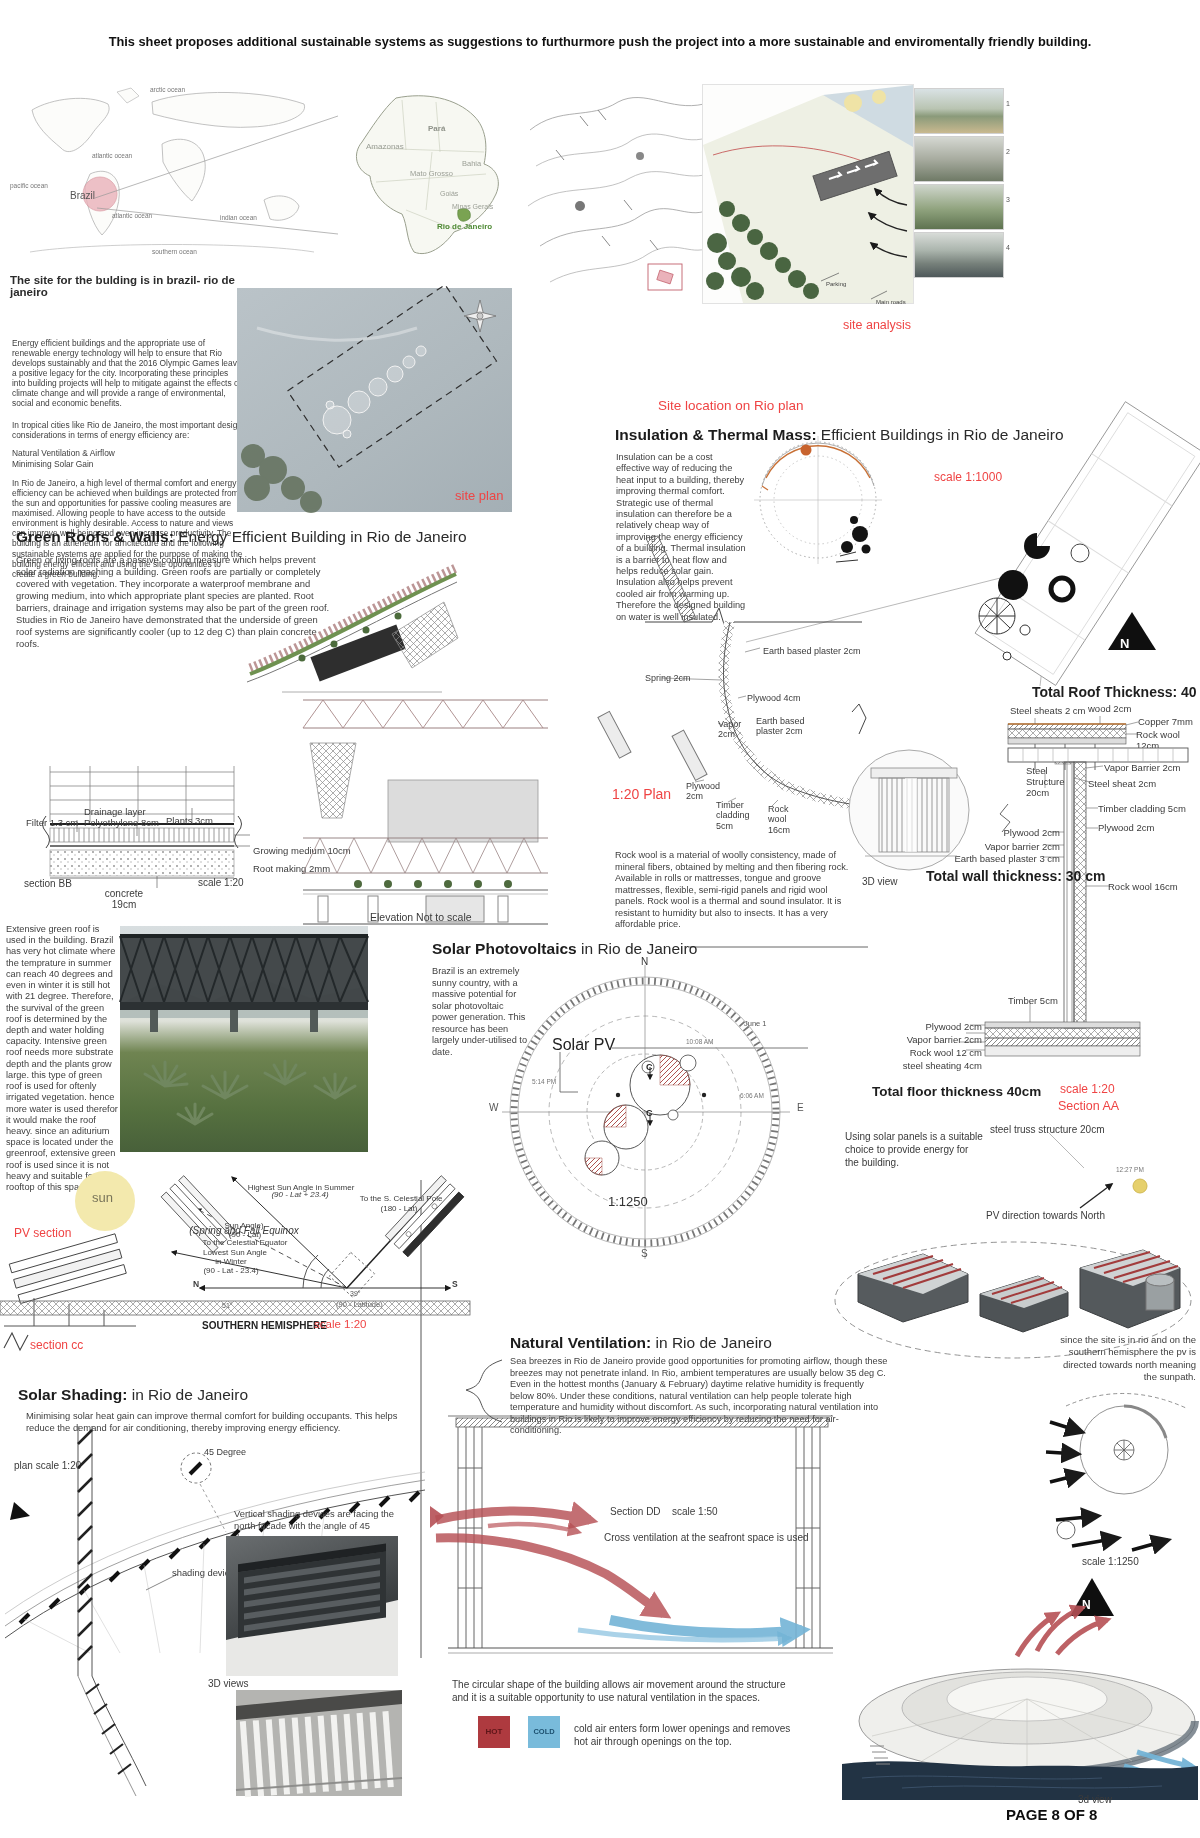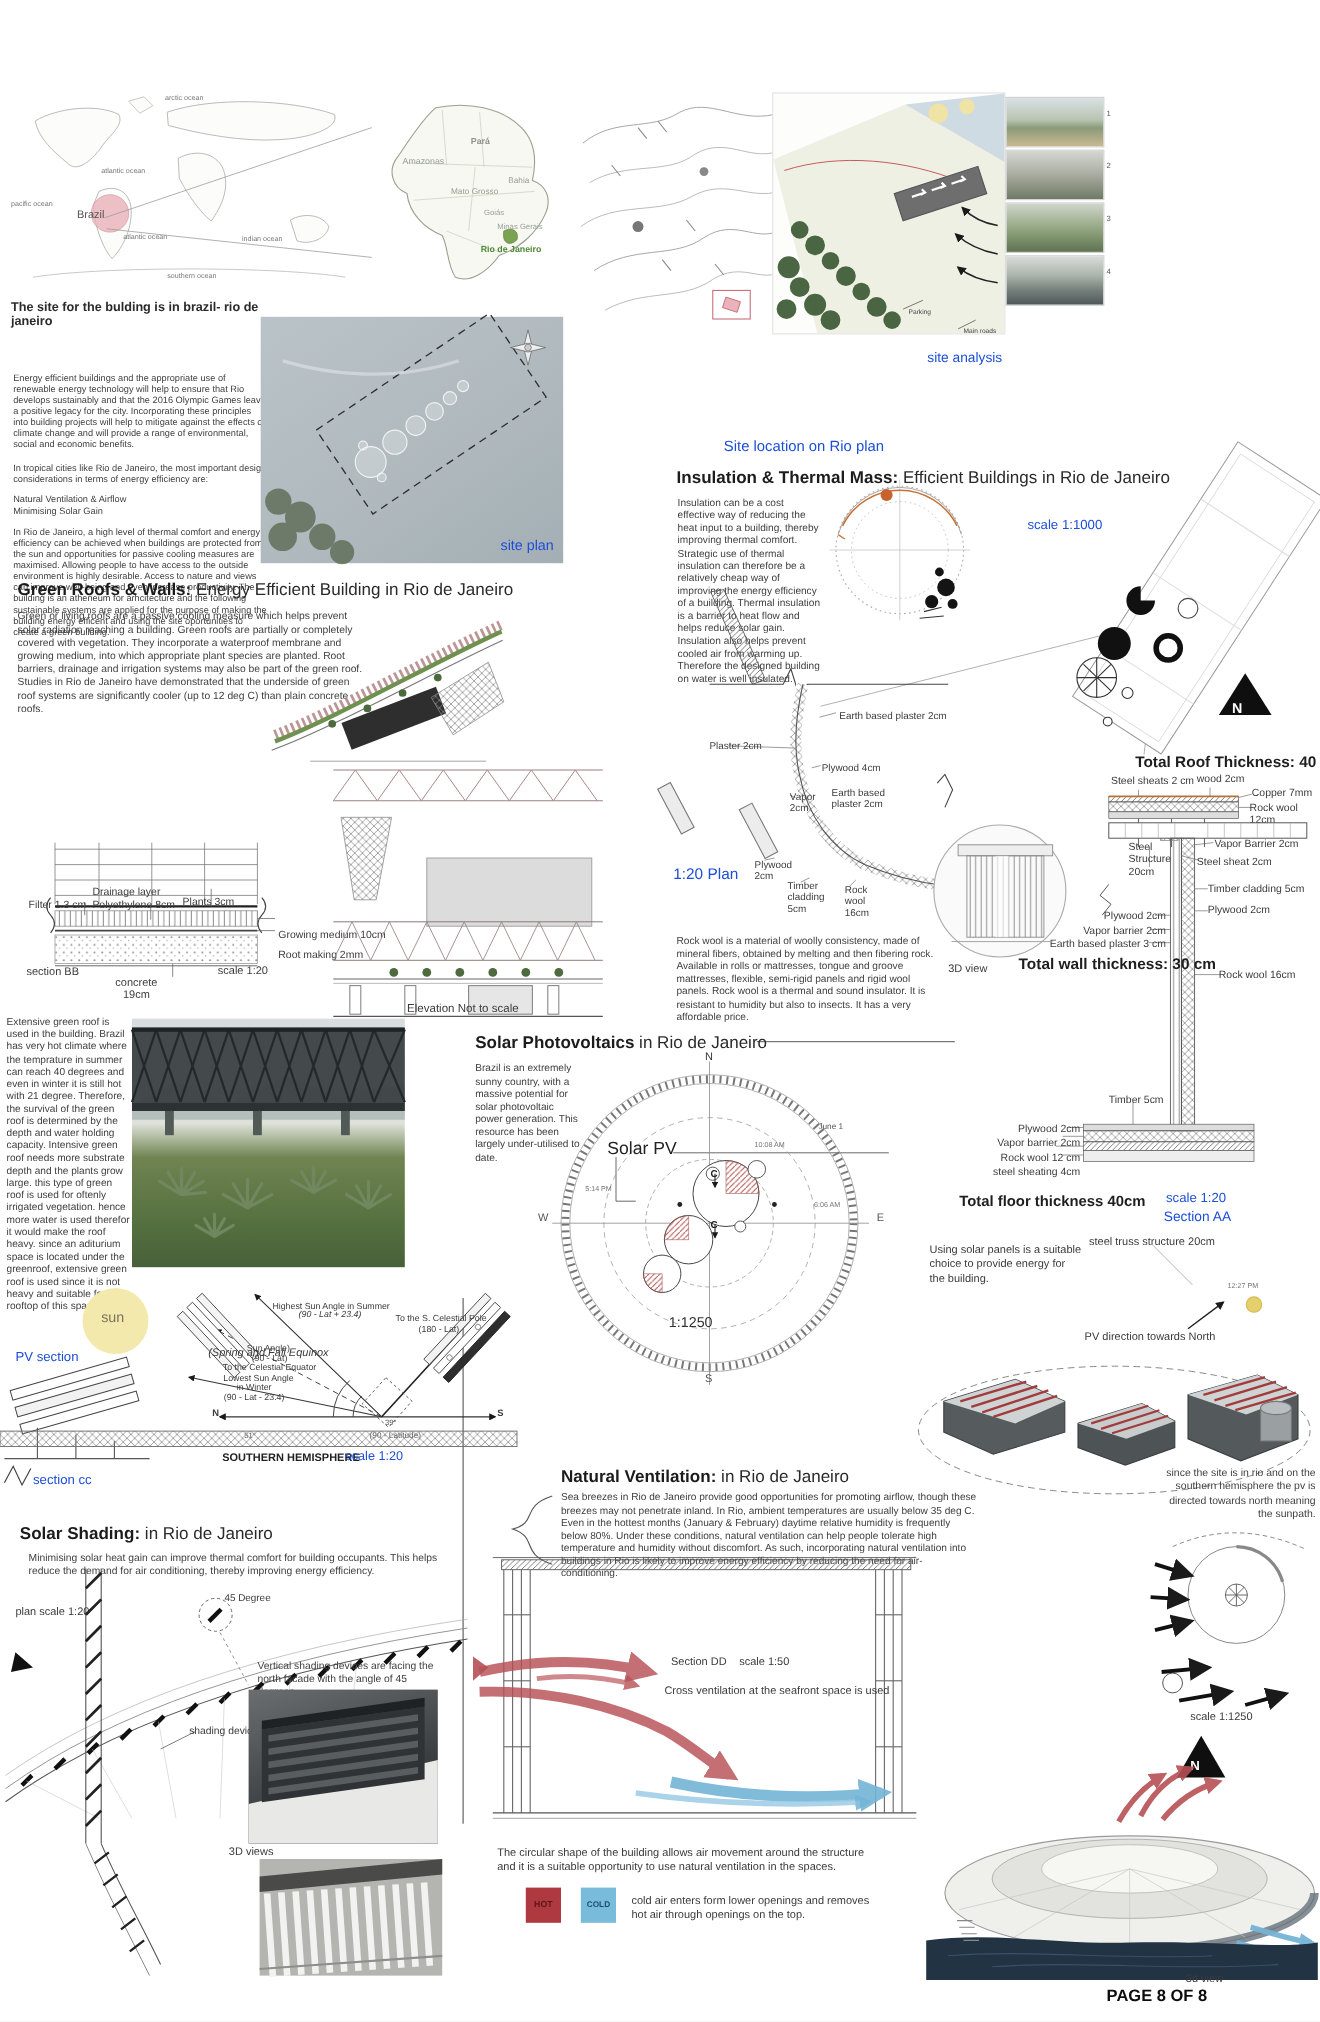--- a/index.html
+++ b/index.html
@@ -6,21 +6,21 @@
   .canvas{position:relative;width:1200px;height:1838px;background:#ffffff;margin:0 auto;
           font-family:"Liberation Sans",sans-serif;color:#3c3c3c;overflow:hidden;}
   .abs{position:absolute;}
   .lbl{position:absolute;font-size:9px;line-height:1.14;color:#3b3b3b;}
   .lbl.r{text-align:right;}
   .lbl.c{text-align:center;}
   .lbl.sm{font-size:6.5px;color:#777;}
   .para{position:absolute;font-size:8.4px;line-height:1.2;color:#3e3e3e;}
   .h{position:absolute;font-size:15.5px;font-weight:bold;color:#1c1c1c;white-space:nowrap;}
   .h .rest{font-weight:normal;color:#2a2a2a;}
-  .cap{position:absolute;font-size:13px;color:#1d4ed8;}
+  .cap{position:absolute;font-size:13px;color:#ef4444;}
   .photo{position:absolute;}
   svg{position:absolute;overflow:visible;}
   .nletter{position:absolute;color:#fff;font-weight:bold;font-size:12px;}
 </style>
 </head>
 <body>
 
 <div class="canvas">
 
   <svg width="0" height="0">
@@ -49,20 +49,21 @@
         </marker>
       <marker id="mR" viewBox="0 0 10 10" refX="7" refY="5" markerWidth="3.2" markerHeight="3.2" orient="auto-start-reverse">
           <path d="M0 0L10 5L0 10z" fill="#b65055"></path>
         </marker>
       <marker id="mB" viewBox="0 0 10 10" refX="7" refY="5" markerWidth="3" markerHeight="3" orient="auto-start-reverse">
           <path d="M0 0L10 5L0 10z" fill="#74b4d6"></path>
         </marker>
     </defs>
   </svg>
 
+  <div class="abs" style="left:60px;top:34px;width:1080px;text-align:center;font-size:12.8px;font-weight:bold;color:#111;">This sheet proposes additional sustainable systems as suggestions to furthurmore push the project into a more sustainable and enviromentally friendly building.</div>
 
   <svg style="left:12px;top:82px;" width="320" height="185" viewBox="0 0 320 185">
     <path d="M20,28 C40,16 76,12 96,22 C101,32 88,40 80,52 C70,66 57,75 49,66 C37,56 23,44 20,28 Z" fill="#fcfcfa" stroke="#b2b2b2" stroke-width="0.8"></path>
     <path d="M105,10 l14,-4 l8,8 l-12,7 Z" fill="#fcfcfa" stroke="#b9b9b9" stroke-width="0.7"></path>
     <path d="M78,92 C93,85 105,92 107,106 C109,124 100,143 90,153 C81,144 73,120 73,104 Z" fill="#fcfcfa" stroke="#b2b2b2" stroke-width="0.8"></path>
     <path d="M150,62 C166,53 185,57 191,72 C197,88 190,105 180,119 C171,112 159,96 151,80 Z" fill="#fcfcfa" stroke="#b2b2b2" stroke-width="0.8"></path>
     <path d="M140,20 C180,6 252,8 292,22 C297,34 270,44 240,45 C210,47 170,40 141,32 Z" fill="#fcfcfa" stroke="#b2b2b2" stroke-width="0.8"></path>
     <path d="M252,118 C264,111 281,113 287,124 C285,135 270,141 258,137 Z" fill="#fcfcfa" stroke="#b2b2b2" stroke-width="0.8"></path>
     <path d="M18,170 C80,160 240,160 302,170" fill="none" stroke="#c2c2c2" stroke-width="0.8"></path>
     <circle cx="88" cy="112" r="17" fill="#eab2ba" opacity="0.8" stroke="#d68e98" stroke-width="0.8"></circle>
@@ -282,21 +283,21 @@
     <path d="M252,112 l7,-8 l7,14 l-7,16" fill="none" stroke="#444" stroke-width="1"></path>
     <line x1="62" y1="78" x2="122" y2="80" stroke="#666" stroke-width="0.6"></line>
     <line x1="145" y1="52" x2="160" y2="48" stroke="#666" stroke-width="0.6"></line>
     <line x1="138" y1="98" x2="146" y2="96" stroke="#666" stroke-width="0.6"></line>
     <line x1="123" y1="125" x2="118" y2="123" stroke="#666" stroke-width="0.6"></line>
     <line x1="95" y1="182" x2="104" y2="180" stroke="#666" stroke-width="0.6"></line>
     <line x1="128" y1="202" x2="136" y2="198" stroke="#666" stroke-width="0.6"></line>
     <line x1="172" y1="206" x2="178" y2="200" stroke="#666" stroke-width="0.6"></line>
   </svg>
   <div class="lbl" style="left:763px;top:646px;width:110px;">Earth based plaster 2cm</div>
-  <div class="lbl" style="left:645px;top:673px;">Plaster 2cm</div>
+  <div class="lbl" style="left:645px;top:673px;">Spring 2cm</div>
   <div class="lbl" style="left:747px;top:693px;">Plywood 4cm</div>
   <div class="lbl" style="left:718px;top:719px;width:34px;">Vapor 2cm</div>
   <div class="lbl" style="left:756px;top:716px;width:58px;">Earth based plaster 2cm</div>
   <div class="lbl" style="left:686px;top:781px;width:46px;">Plywood 2cm</div>
   <div class="lbl" style="left:716px;top:800px;width:46px;">Timber cladding 5cm</div>
   <div class="lbl" style="left:768px;top:804px;width:34px;">Rock wool 16cm</div>
   <div class="cap" style="left:612px;top:786px;font-size:14px;">1:20 Plan</div>
 
   <svg style="left:42px;top:766px;" width="200" height="145" viewBox="0 0 200 145">
     <g stroke="#777" stroke-width="0.7">

